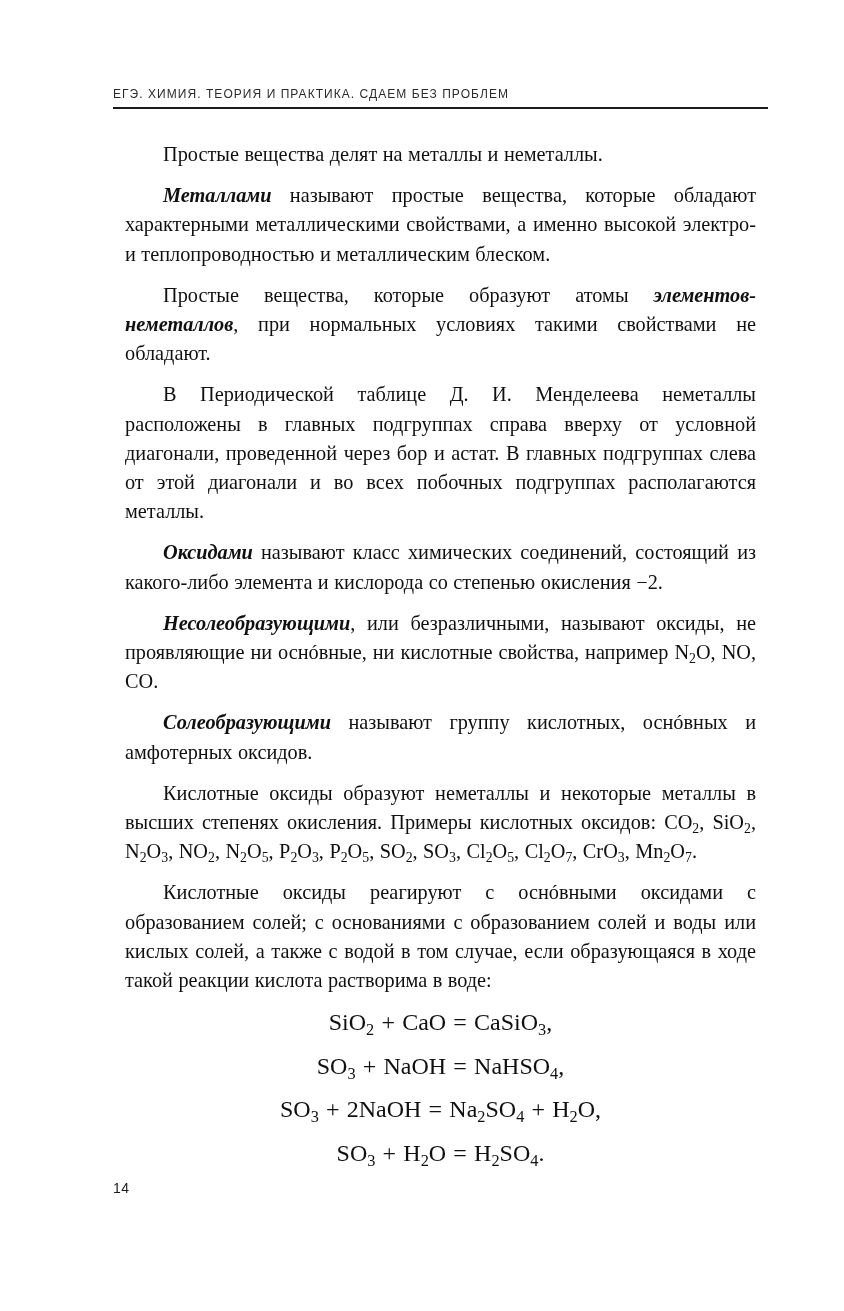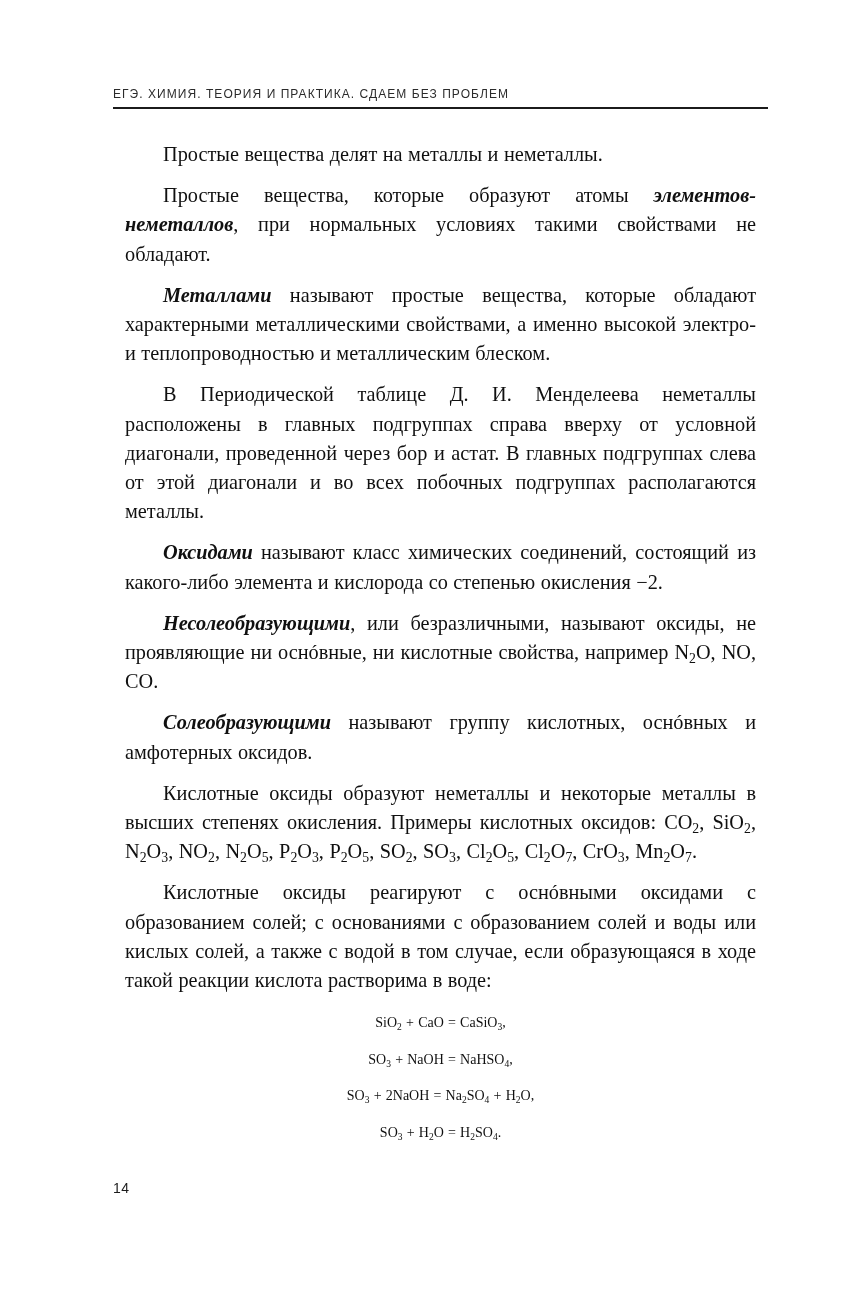--- a/index.html
+++ b/index.html
@@ -71,24 +71,24 @@
     vertical-align: -0.28em;
   }
   .formula { white-space: nowrap; }
 
   
   .equations {
     margin-top: 2px;
   }
   .eq {
     text-align: center;
-    font-size: 14px;
+    font-size: 24px;
     line-height: 31.5px;
     text-indent: 0;
-    margin: 5px;
+    margin: 12px;
     white-space: nowrap;
   }
   .op { padding: 0 0.30em; }
 
   
   .folio {
     position: absolute;
     left: 113px;
     top: 1180px;
     font-family: "Liberation Sans", "DejaVu Sans", sans-serif;
@@ -104,23 +104,23 @@
 
   <div class="running-head">
     <div class="running-head-text">ЕГЭ. ХИМИЯ. ТЕОРИЯ И ПРАКТИКА. СДАЕМ БЕЗ ПРОБЛЕМ</div>
     <div class="head-rule"></div>
   </div>
 
   <div class="textblock">
 
     <p class="para"><span>Простые вещества делят на металлы и неметаллы.</span></p>
 
+    <p class="para"><b class="term">Металлами</b><span> называют простые вещества, которые обладают характерными металлическими свойствами, а именно высокой электро- и теплопроводностью и метал­лическим блеском.</span></p>
+
     <p class="para"><span>Простые вещества, которые образуют атомы </span><b class="term">элементов-неметаллов</b><span>, при нормальных условиях такими свойствами не обладают.</span></p>
-
-    <p class="para"><b class="term">Металлами</b><span> называют простые вещества, которые обладают характерными металлическими свойствами, а именно высокой электро- и теплопроводностью и метал­лическим блеском.</span></p>
 
     <p class="para"><span>В Периодической таблице Д. И. Менделеева неметаллы расположены в главных подгруппах справа вверху от условной диагонали, проведенной через бор и астат. В главных подгруппах слева от этой диагонали и во всех побочных подгруппах располагаются металлы.</span></p>
 
     <p class="para"><b class="term">Оксидами</b><span> называют класс химических соединений, состоящий из какого-либо элемента и кислорода со степенью окисления −2.</span></p>
 
 
     <p class="para"><b class="term">Несолеобразующими</b><span>, или безразличными, называют оксиды, не проявляющие ни оснóвные, ни кислотные свойства, например </span><span class="formula">N<sub>2</sub>O</span><span>, </span><span class="formula">NO</span><span>, </span><span class="formula">CO</span><span>.</span></p>
 
     <p class="para"><b class="term">Солеобразующими</b><span> называют группу кислотных, оснóвных и амфотерных оксидов.</span></p>
 

